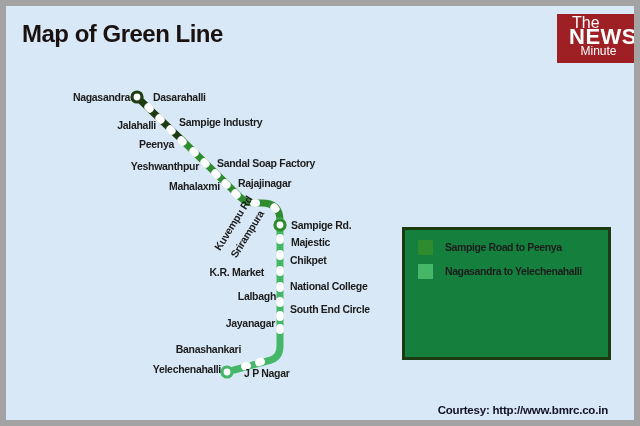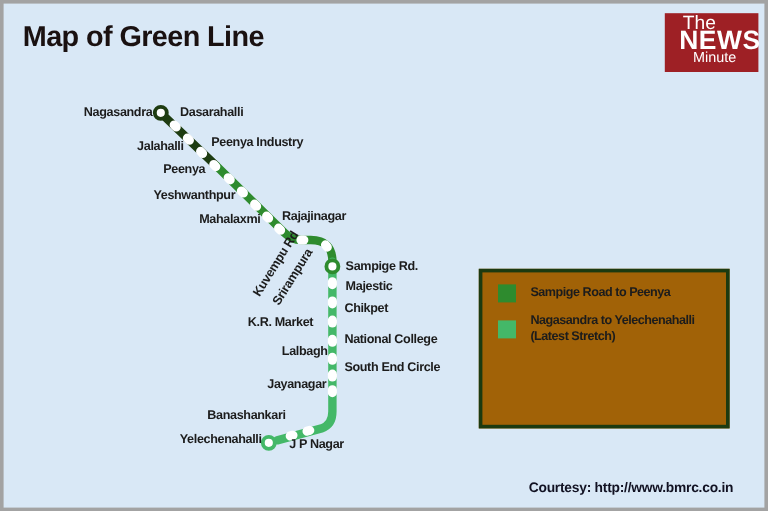--- a/index.html
+++ b/index.html
@@ -1,19 +1,19 @@
 <!DOCTYPE html>
 <html><head>
 <meta charset="utf-8">
 <style>
   html,body{margin:0;padding:0;background:#eef2f6;}
   .page{
     position:relative; width:640px; height:426px; overflow:hidden;
     background:var(--bg,#d9e8f6);
-    border:3px solid #a3a3a3; box-sizing:border-box;
+    border:6px solid #a3a3a3; box-sizing:border-box;
     font-family:"Liberation Sans", sans-serif;
   }
   .title{
     position:absolute; left:16px; top:14px; margin:0;
     font-size:24px; font-weight:bold; letter-spacing:-0.5px;
     color:#1a1111;
   }
   .logo{
     position:absolute; left:551px; top:8px; width:78px; height:49px;
     background:var(--logo-bg,#9e2025); color:#fff;
@@ -24,21 +24,21 @@
   .logo .l3{display:block; font-size:12px; font-weight:400; text-align:center; line-height:13px;}
   #map-svg{position:absolute; left:0; top:0;}
   #labels{position:absolute; left:0; top:0; width:640px; height:426px;}
   .st-label{
     position:absolute; white-space:nowrap;
     font-size:10.5px; font-weight:bold; letter-spacing:-0.3px;
     color:var(--label,#1c1c1c);
   }
   .legend{
     position:absolute; left:396px; top:221px; width:190px; height:117px;
-    background:#a16207; border:3px solid var(--legend-border,#1c3a10);
+    background:#15803d; border:3px solid var(--legend-border,#1c3a10);
     box-sizing:content-box; padding:10px 0 0 13px;
   }
   .legend-row{display:flex; align-items:center; margin-bottom:9px;}
   .legend-swatch{width:15px; height:15px; flex:0 0 15px; margin-right:12px;}
   .legend-text{font-size:10.5px; font-weight:bold; letter-spacing:-0.4px; line-height:13px; color:#1c1c1c; white-space:nowrap;}
   .legend-text span{display:block;}
   .courtesy{
     position:absolute; right:26px; top:398px;
     font-size:11.5px; font-weight:bold; letter-spacing:-0.2px; color:#111122;padding-left:32px;
   }
@@ -82,23 +82,24 @@
       <line x1="238.846485964874" y1="360.3307648269804" x2="241.153514035126" y2="359.6692351730196" stroke="#ffffff" stroke-width="7.6" stroke-linecap="round"></line>
       <circle cx="131" cy="91" r="5" fill="#ffffff" stroke="#1e3c11" stroke-width="3.2"></circle>
       <circle cx="274" cy="219" r="5" fill="#ffffff" stroke="#2e8b2e" stroke-width="3.2"></circle>
       <circle cx="221" cy="366" r="5" fill="#ffffff" stroke="#44b868" stroke-width="3.2"></circle>
     </svg>
 
   <div id="labels">
       <span class="st-label" style="left: 124px; top: 91px; transform: translate(-100%, -50%);">Nagasandra</span>
       <span class="st-label" style="left: 147px; top: 91px; transform: translateY(-50%);">Dasarahalli</span>
       <span class="st-label" style="left: 150px; top: 119px; transform: translate(-100%, -50%);">Jalahalli</span>
-      <span class="st-label" style="left: 173px; top: 116px; transform: translateY(-50%);">Peenya Industry</span>
+      <span class="st-label" style="left: 173px; top: 116px; transform: translateY(-50%);">Sampige Industry</span>
       <span class="st-label" style="left: 168px; top: 138px; transform: translate(-100%, -50%);">Peenya</span>
       <span class="st-label" style="left: 193px; top: 160px; transform: translate(-100%, -50%);">Yeshwanthpur</span>
+      <span class="st-label" style="left: 211px; top: 157px; transform: translateY(-50%);">Sandal Soap Factory</span>
       <span class="st-label" style="left: 214px; top: 180px; transform: translate(-100%, -50%);">Mahalaxmi</span>
       <span class="st-label" style="left: 232px; top: 177px; transform: translateY(-50%);">Rajajinagar</span>
       <span class="st-label" style="left: 227px; top: 217px; transform: translate(-50%, -50%) rotate(-58deg);">Kuvempu Rd</span>
       <span class="st-label" style="left: 241px; top: 228px; transform: translate(-50%, -50%) rotate(-58deg);">Srirampura</span>
       <span class="st-label" style="left: 285px; top: 219px; transform: translateY(-50%);">Sampige Rd.</span>
       <span class="st-label" style="left: 285px; top: 236px; transform: translateY(-50%);">Majestic</span>
       <span class="st-label" style="left: 284px; top: 254px; transform: translateY(-50%);">Chikpet</span>
       <span class="st-label" style="left: 258px; top: 266px; transform: translate(-100%, -50%);">K.R. Market</span>
       <span class="st-label" style="left: 284px; top: 280px; transform: translateY(-50%);">National College</span>
       <span class="st-label" style="left: 270px; top: 290px; transform: translate(-100%, -50%);">Lalbagh</span>
@@ -113,20 +114,19 @@
       <div class="legend-row">
         <div class="legend-swatch" style="background: rgb(46, 139, 46);"></div>
         <div class="legend-text">
           <span>Sampige Road to Peenya</span>
         </div>
       </div>
       <div class="legend-row">
         <div class="legend-swatch" style="background: rgb(68, 184, 104);"></div>
         <div class="legend-text">
           <span>Nagasandra to Yelechenahalli</span>
-          <span>(Latest Stretch)</span>
         </div>
       </div>
     </div>
 
   <div class="courtesy">Courtesy: http://www.bmrc.co.in</div>
 
 </div>
 
 </body></html>

